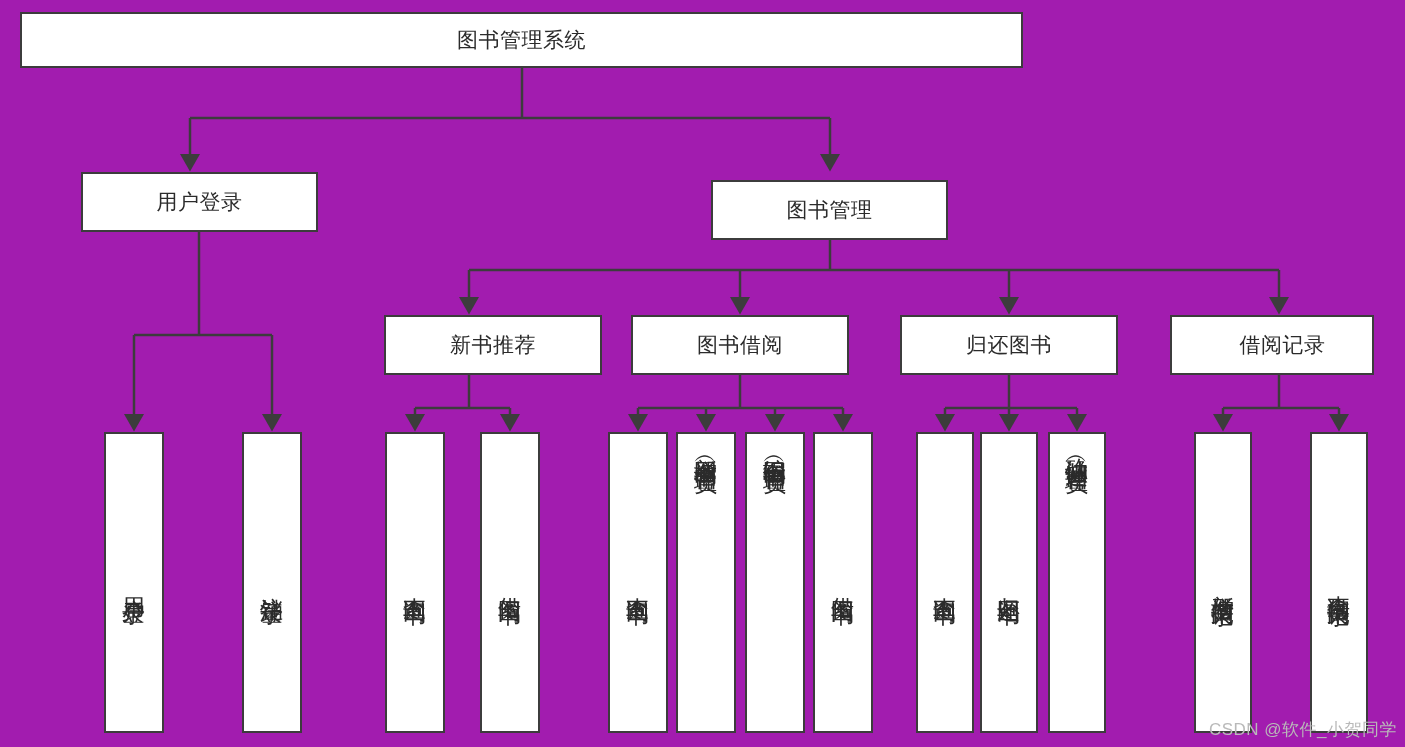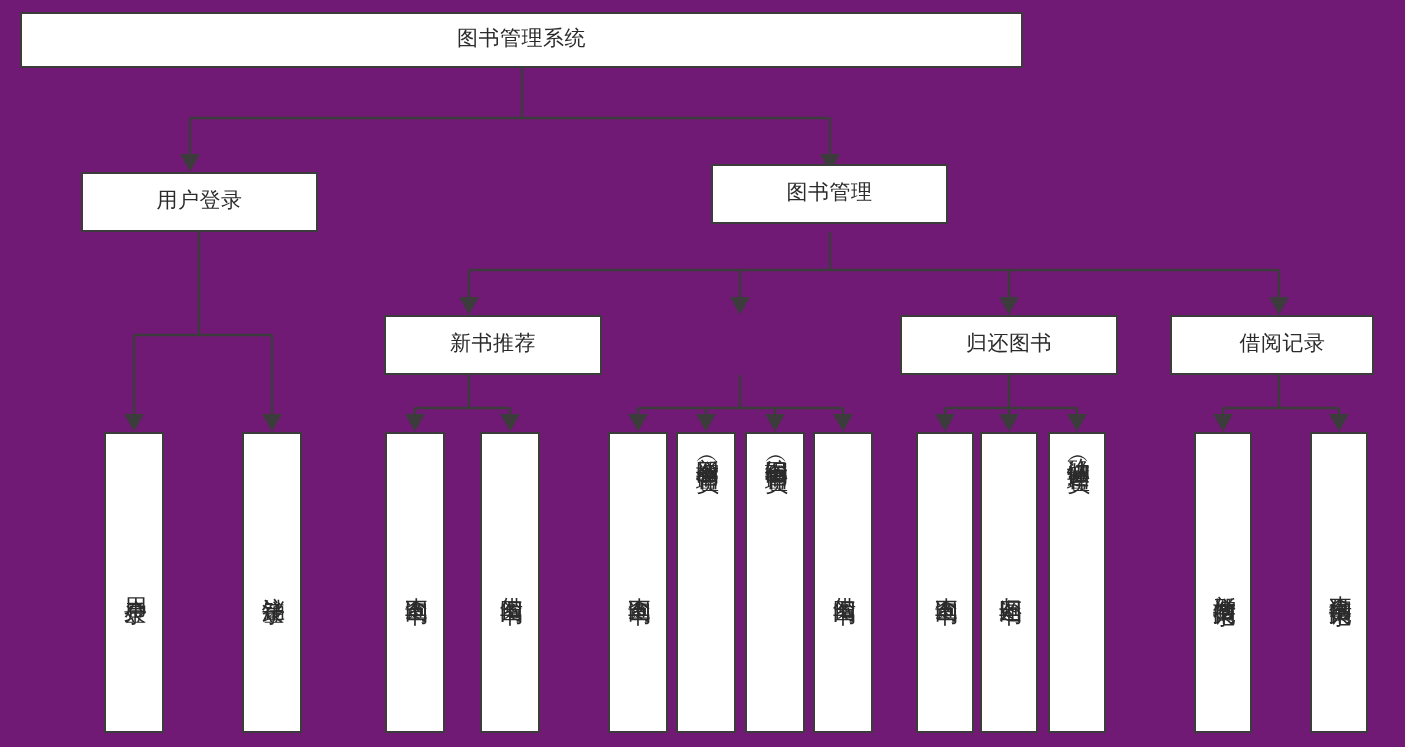--- a/index.html
+++ b/index.html
@@ -8,23 +8,22 @@
     padding: 0;
     background: #ffffff;
   }
   body {
     font-family: "Liberation Sans", "DejaVu Sans", sans-serif;
   }
   #canvas {
     position: relative;
     width: 1405px;
     height: 747px;
-    background: #701a75;
+    background: #a21caf;
     overflow: hidden;
-    font-family: Liberation Mono, monospace;
   }
   #edges {
     position: absolute;
     left: 0;
     top: 0;
     width: 1405px;
     height: 747px;
     pointer-events: none;
   }
   .node {
@@ -132,28 +131,31 @@
   </svg>
 
   <div class="node horiz" style="left:20px; top:12px; width:1003px; height:56px;">
     <span class="label">图书管理系统</span>
   </div>
 
   <div class="node horiz" style="left:81px; top:172px; width:237px; height:60px;">
     <span class="label">用户登录</span>
   </div>
 
-  <div class="node horiz" style="left:711px; top:164px; width:237px; height:60px;">
+  <div class="node horiz" style="left:711px; top:180px; width:237px; height:60px;">
     <span class="label">图书管理</span>
   </div>
 
   <div class="node horiz" style="left:360px; top:315px; width:218px; height:60px;margin-left:24px;">
     <span class="label">新书推荐</span>
   </div>
 
+  <div class="node horiz" style="left:631px; top:315px; width:218px; height:60px;">
+    <span class="label">图书借阅</span>
+  </div>
 
   <div class="node horiz" style="left:900px; top:315px; width:218px; height:60px;">
     <span class="label">归还图书</span>
   </div>
 
   <div class="node horiz" style="left:1170px; top:315px; width:204px; height:60px;padding-left:21px;">
     <span class="label">借阅记录</span>
   </div>
 
   <div class="node vert center" style="left:104px; top:432px; width:60px; height:301px;">
@@ -201,14 +203,15 @@
   </div>
 
   <div class="node vert center" style="left:1194px; top:432px; width:58px; height:301px;">
     <span class="label">新增借阅记录</span>
   </div>
 
   <div class="node vert center" style="left:1310px; top:432px; width:58px; height:301px;">
     <span class="label">查询借阅记录</span>
   </div>
 
+  <div class="watermark">CSDN @软件_小贺同学</div>
 
 </div>
 
 </body></html>

